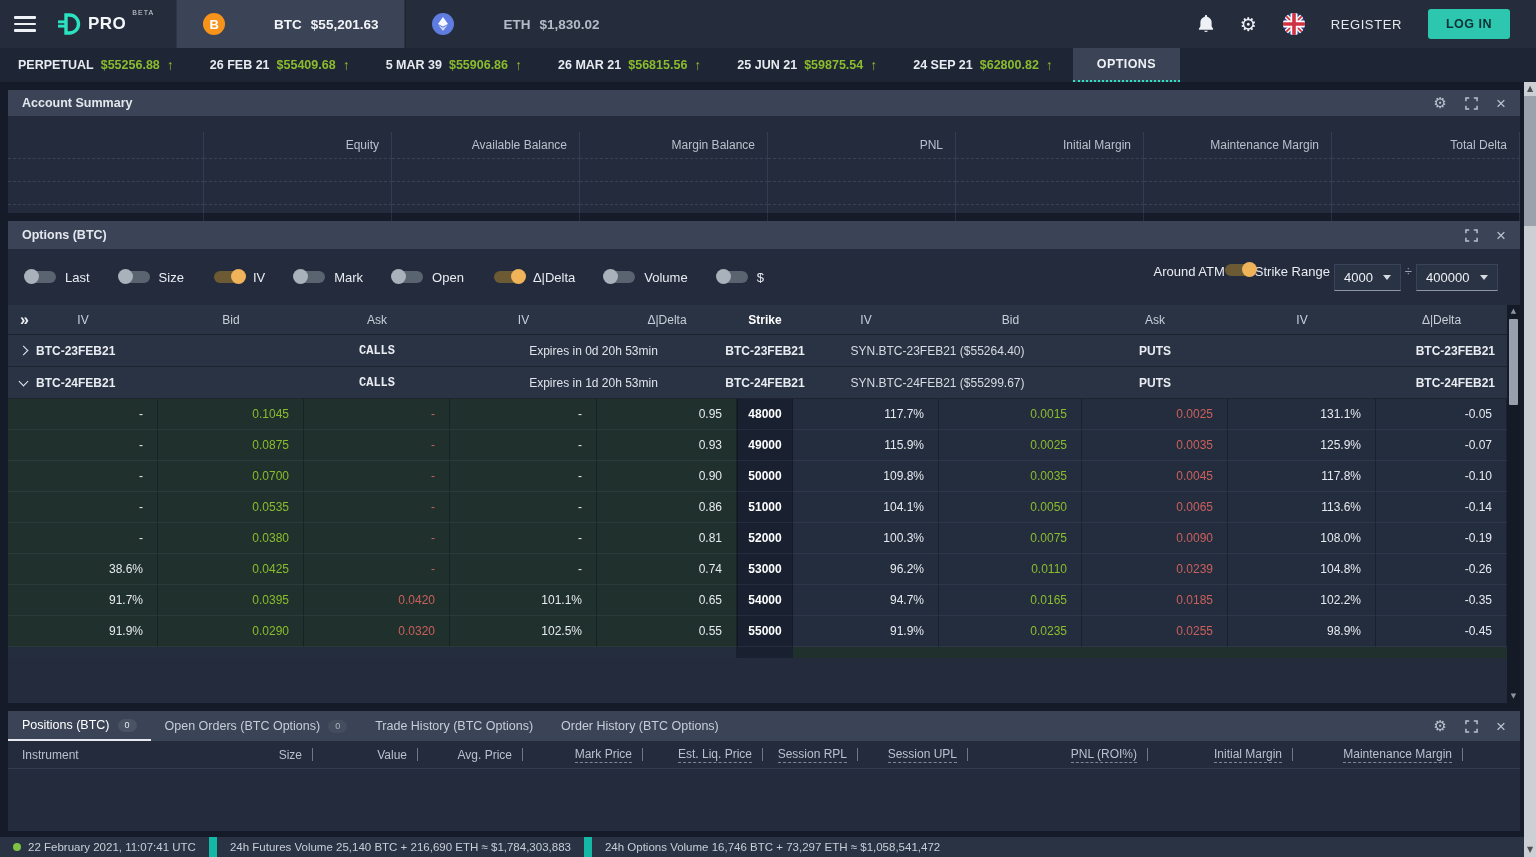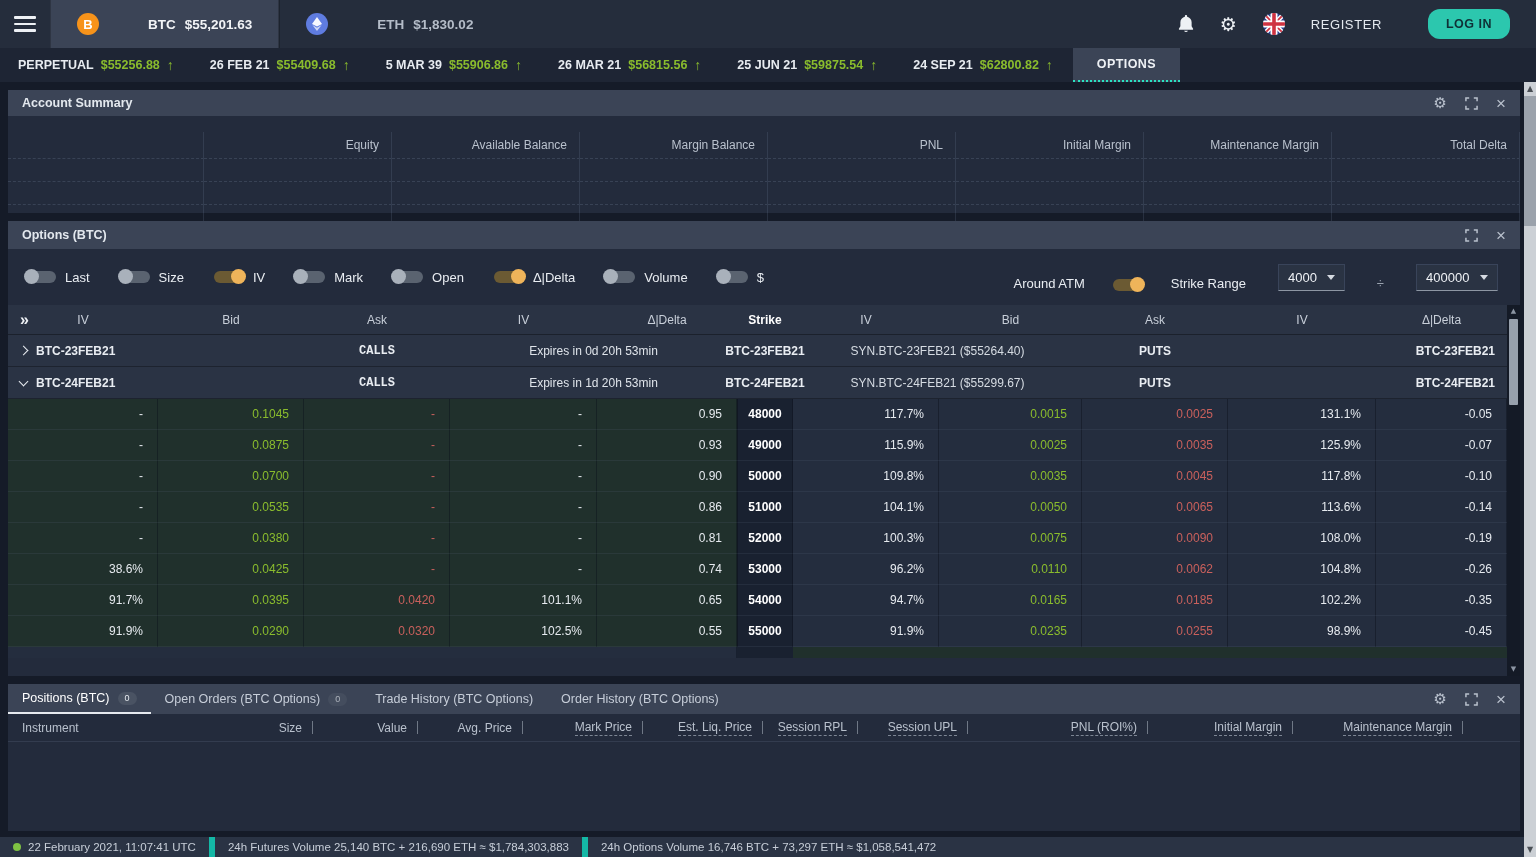--- a/index.html
+++ b/index.html
@@ -28,21 +28,21 @@
   .coin.btc{background:#f7931a;color:#fff;font-weight:bold;font-size:13px;}
   .coin.eth{background:#5f7ce0;}
   .inst-sym{font-weight:bold;font-size:13.5px;color:#f2f4f7;margin-left:40px;}
   .inst-price{font-weight:bold;font-size:13.5px;color:#f2f4f7;}
   .inst-tab:not(.active) .inst-sym,.inst-tab:not(.active) .inst-price{color:#b4bcc8;}
   .top-right{margin-left:auto;display:flex;align-items:center;gap:26px;padding-right:26px;}
   .tb-icon{cursor:pointer;display:flex;align-items:center;}
   .gear-top{font-size:19px;color:#eef1f5;line-height:1;}
   .register{font-size:13px;color:#e3e8ee;letter-spacing:.6px;cursor:pointer;}
   .login{background:var(--btn);color:#0f3036;font-weight:bold;font-size:12.5px;letter-spacing:.5px;
-         border:none;border-radius:12px;padding:8px 18px;cursor:pointer;font-family:inherit;margin-left:20px;}
+         border:none;border-radius:3px;padding:8px 18px;cursor:pointer;font-family:inherit;}
 
   
   .strip{height:34px;background:var(--strip);display:flex;align-items:stretch;flex:none;}
   .fut-wrap{display:flex;align-items:stretch;}
   .fut{display:flex;align-items:center;gap:7px;padding:0 18px;cursor:pointer;}
   .flabel{font-weight:bold;font-size:12.5px;color:#e8ecf1;}
   .fprice{font-weight:bold;font-size:12.5px;color:var(--green);}
   .farrow{color:var(--green);font-weight:bold;font-size:14px;line-height:1;}
   .opt-tab{display:flex;align-items:center;padding:0 24px;background:var(--tabactive);
            font-weight:bold;font-size:12.5px;color:#eef1f5;letter-spacing:.4px;cursor:pointer;
@@ -72,21 +72,21 @@
   
   .opts{flex:1;}
   .otoolbar{height:56px;display:flex;align-items:center;padding:0 18px;flex:none;}
   .tgl-wrap{display:flex;align-items:center;gap:30px;}
   .tgl{display:flex;align-items:center;gap:9px;cursor:pointer;}
   .tlabel{font-size:13px;color:#e9edf2;}
   .sw{width:30px;height:12px;border-radius:7px;background:#5a6370;position:relative;display:inline-block;flex:none;cursor:pointer;}
   .sw .knob{position:absolute;width:15px;height:15px;border-radius:50%;background:#a9b1bb;left:-2px;top:-2px;}
   .sw.on{background:#6b5a33;}
   .sw.on .knob{left:auto;right:-2px;background:#efb45a;}
-  .range-wrap{margin-left:auto;display:flex;align-items:flex-end;gap:28px;}
+  .range-wrap{margin-left:auto;display:flex;align-items:flex-start;gap:0;}
   .rlabel{font-size:13px;color:#e9edf2;}
   .sel{background:#2a3343;border:1px solid #39445a;border-bottom:1px solid #8d96a3;
        height:27px;display:flex;align-items:center;gap:10px;padding:0 9px;cursor:pointer;
        font-size:13px;color:#eef1f5;justify-content:space-between;min-width:60px;margin:0 4px;}
   .sel.wide{min-width:82px;}
   .caret{width:0;height:0;border-left:4px solid transparent;border-right:4px solid transparent;border-top:5px solid #d5dae1;}
   .divch{color:#9aa3af;font-size:13px;}
 
   
   .table-area{flex:1;position:relative;overflow:hidden;min-height:0;}
@@ -121,61 +121,70 @@
   .orow.partial{height:11px;}
   .partial .pc1{grid-column:1/6;background:var(--row);border-right:1px solid rgba(12,18,28,.45);}
   .partial .pc2{grid-column:6;background:var(--strikebg);}
   .partial .pc3{grid-column:7/12;background:var(--calls);}
   .iscroll{position:absolute;top:0;right:0;bottom:0;width:13px;background:#141a26;display:flex;flex-direction:column;align-items:center;}
   .sarrow{color:#8c95a3;font-size:7px;height:13px;line-height:13px;flex:none;cursor:pointer;}
   .sarrow.bottom{margin-top:auto;}
   .sthumb{width:9px;height:86px;background:#97a0ac;border-radius:1px;margin-top:1px;flex:none;cursor:pointer;}
 
   
-  .pos{height:147px;flex:none;}
+  .pos{height:120px;flex:none;}
   .ptabs-bar{height:30px;background:var(--phead);display:flex;align-items:stretch;padding:0 14px 0 0;flex:none;}
   .ptabs{display:flex;align-items:stretch;}
   .ptab{display:flex;align-items:center;gap:8px;padding:0 14px;cursor:pointer;color:#c6cdd8;font-size:12.5px;white-space:nowrap;}
   .ptab.active{color:#fff;border-bottom:2px solid #e6eaef;}
   .badge{background:#4a5363;color:#e6eaef;font-size:9px;padding:2px 7px;border-radius:9px;line-height:1;}
   .ptab:not(.active) .badge{opacity:.65;}
   .phead-row{height:28px;display:grid;flex:none;
      grid-template-columns:205px 100px 105px 105px 120px 120px 95px 110px 180px 145px 170px 1fr;
      border-bottom:1px solid rgba(110,125,150,.22);}
   .pcell{display:flex;align-items:center;justify-content:flex-end;color:#b9c1cd;font-size:12px;white-space:nowrap;}
   .pcell .divider{width:1px;height:13px;background:#6f7886;margin:0 0 0 10px;}
   .pcell.pfirst{justify-content:flex-start;padding-left:14px;}
   .pcell .dotted{border-bottom:1px dashed #7d8694;padding-bottom:1px;}
   .pbody{flex:1;}
 
   
   .statusbar{height:20px;margin-top:6px;background:var(--thead);display:flex;align-items:center;flex:none;
              font-size:11.5px;color:#c7ced8;}
   .seg{display:flex;align-items:center;gap:7px;padding:0 13px;height:100%;}
-  .seg + .seg{border-left:6px solid #14b8a6;}
+  .seg + .seg{border-left:8px solid #14b8a6;}
   .dot{width:8px;height:8px;border-radius:50%;background:#7fc243;flex:none;}
 
   
   .page-scroll{position:absolute;top:82px;right:0;bottom:0;width:12px;background:#ccd0d5;
                display:flex;flex-direction:column;align-items:center;z-index:6;}
   .parrow{color:#4a4f55;font-size:8px;height:14px;line-height:14px;flex:none;}
   .parrow.bottom{margin-top:auto;}
   .pthumb{width:12px;height:130px;background:#9ba2ab;flex:none;}
 </style>
 </head>
 <body>
 
 <div class="app">
 
   <header class="topbar">
     <div class="hamburger">
         <i></i>
         <i></i>
         <i></i>
       </div>
+    <div class="logo">
+      <svg width="26" height="26" viewBox="0 0 26 26">
+        <path d="M10 4 h3.5 a9 9 0 0 1 0 18 H10 z" fill="none" stroke="#2be3c1" stroke-width="3.4"></path>
+        <rect x="2" y="9.4" width="9" height="2.9" fill="#2be3c1"></rect>
+        <rect x="2" y="13.7" width="9" height="2.9" fill="#2be3c1"></rect>
+      </svg>
+      <span class="logo-pro">PRO</span>
+      <span class="logo-beta">BETA</span>
+    </div>
     <div class="inst-tab active">
       <span class="coin btc">B</span>
       <span class="inst-sym">BTC</span>
       <span class="inst-price">$55,201.63</span>
     </div>
     <div class="inst-tab">
       <span class="coin eth">
         <svg width="10" height="14" viewBox="0 0 10 14">
           <path fill="#fff" opacity=".95" d="M5 0 L10 7 5 9.6 0 7z"></path>
           <path fill="#fff" opacity=".7" d="M5 10.8 L9.6 8.1 5 14 .4 8.1z"></path>
@@ -502,21 +511,21 @@
               </div>
               <div class="ogrid orow">
                 <div class="ocell c iv">38.6%</div>
                 <div class="ocell c bid">0.0425</div>
                 <div class="ocell c ask">-</div>
                 <div class="ocell c iv">-</div>
                 <div class="ocell c delta">0.74</div>
                 <div class="ocell strike">53000</div>
                 <div class="ocell p iv">96.2%</div>
                 <div class="ocell p bid">0.0110</div>
-                <div class="ocell p ask">0.0062</div>
+                <div class="ocell p ask">0.0239</div>
                 <div class="ocell p iv">104.8%</div>
                 <div class="ocell p delta">-0.26</div>
               </div>
               <div class="ogrid orow">
                 <div class="ocell c iv">91.7%</div>
                 <div class="ocell c bid">0.0395</div>
                 <div class="ocell c ask">0.0420</div>
                 <div class="ocell c iv">101.1%</div>
                 <div class="ocell c delta">0.65</div>
                 <div class="ocell strike">54000</div>

